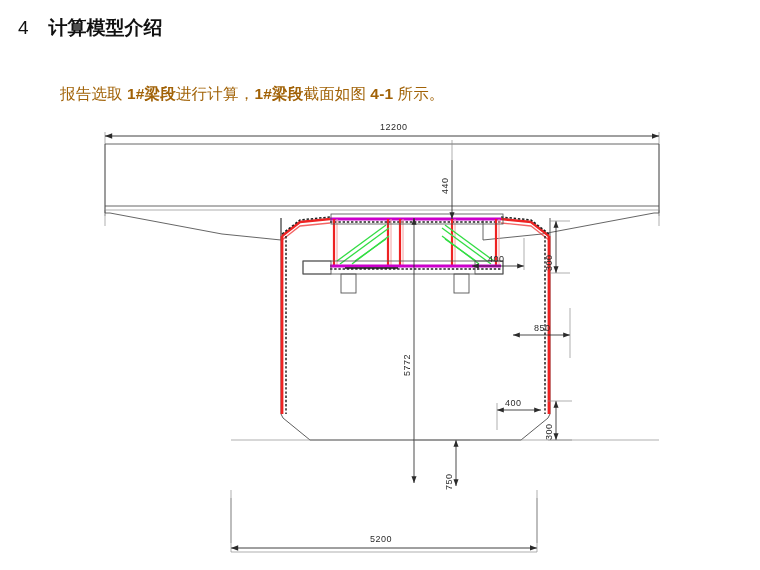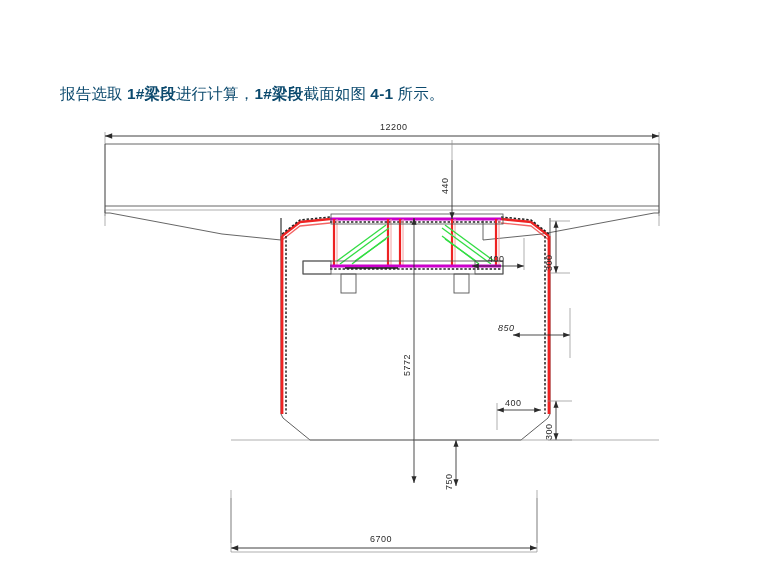--- a/index.html
+++ b/index.html
@@ -18,39 +18,42 @@
   .heading{
     position:absolute;left:18px;top:15px;
     font-family:"Liberation Sans","DejaVu Sans",sans-serif;
     font-weight:bold;font-size:19px;letter-spacing:0px;
     color:#111;white-space:nowrap;
   }
   .heading .num{margin-right:20px;font-weight:normal;}
   .bodytext{
     position:absolute;left:60px;top:84px;
     font-size:15.5px;letter-spacing:.2px;
-    color:#0c4a6e;white-space:nowrap;
+    color:#a16207;white-space:nowrap;
   }
   .bodytext b{font-family:"Liberation Sans","DejaVu Sans",sans-serif;font-weight:bold;}
 
   
   .drawing{position:absolute;left:0;top:118px;width:760px;height:452px;}
   .dimtext{
     position:absolute;
     font-family:"Liberation Sans","DejaVu Sans",sans-serif;
     font-size:9px;color:#2b2b2b;
     letter-spacing:.5px;white-space:nowrap;
   }
   .dimtext.vert{transform-origin:left bottom;}
 </style>
 </head>
 <body>
 
 <div class="page">
 
+  <div class="heading">
+    <span class="num">4</span><span>计算模型介绍</span>
+  </div>
 
   <div class="bodytext">
     <span>报告选取 </span><b>1#梁段</b><span>进行计算，</span><b>1#梁段</b><span>截面如图 </span><b>4-1</b><span> 所示。</span>
   </div>
 
   <div class="drawing">
 
     <svg width="760" height="452" viewBox="0 0 760 452">
 
       <defs>
@@ -235,26 +238,26 @@
 
     
     <div class="dimtext" style="left:380px;top:4px;">12200</div>
 
     <div class="dimtext vert" style="left:450px;top:66px;transform:rotate(-90deg);">440</div>
 
     <div class="dimtext" style="left:488px;top:136px;">400</div>
 
     <div class="dimtext vert" style="left:554px;top:143px;transform:rotate(-90deg);">300</div>
 
-    <div class="dimtext" style="left:498px;top:205px;font-style:italic;">850</div>
+    <div class="dimtext" style="left:534px;top:205px;">850</div>
 
     <div class="dimtext vert" style="left:412px;top:248px;transform:rotate(-90deg);">5772</div>
 
     <div class="dimtext" style="left:505px;top:280px;">400</div>
 
     <div class="dimtext vert" style="left:554px;top:312px;transform:rotate(-90deg);">300</div>
 
     <div class="dimtext vert" style="left:454px;top:362px;transform:rotate(-90deg);">750</div>
 
-    <div class="dimtext" style="left:370px;top:416px;">6700</div>
+    <div class="dimtext" style="left:370px;top:416px;">5200</div>
 
   </div>
 </div>
 
 </body></html>

